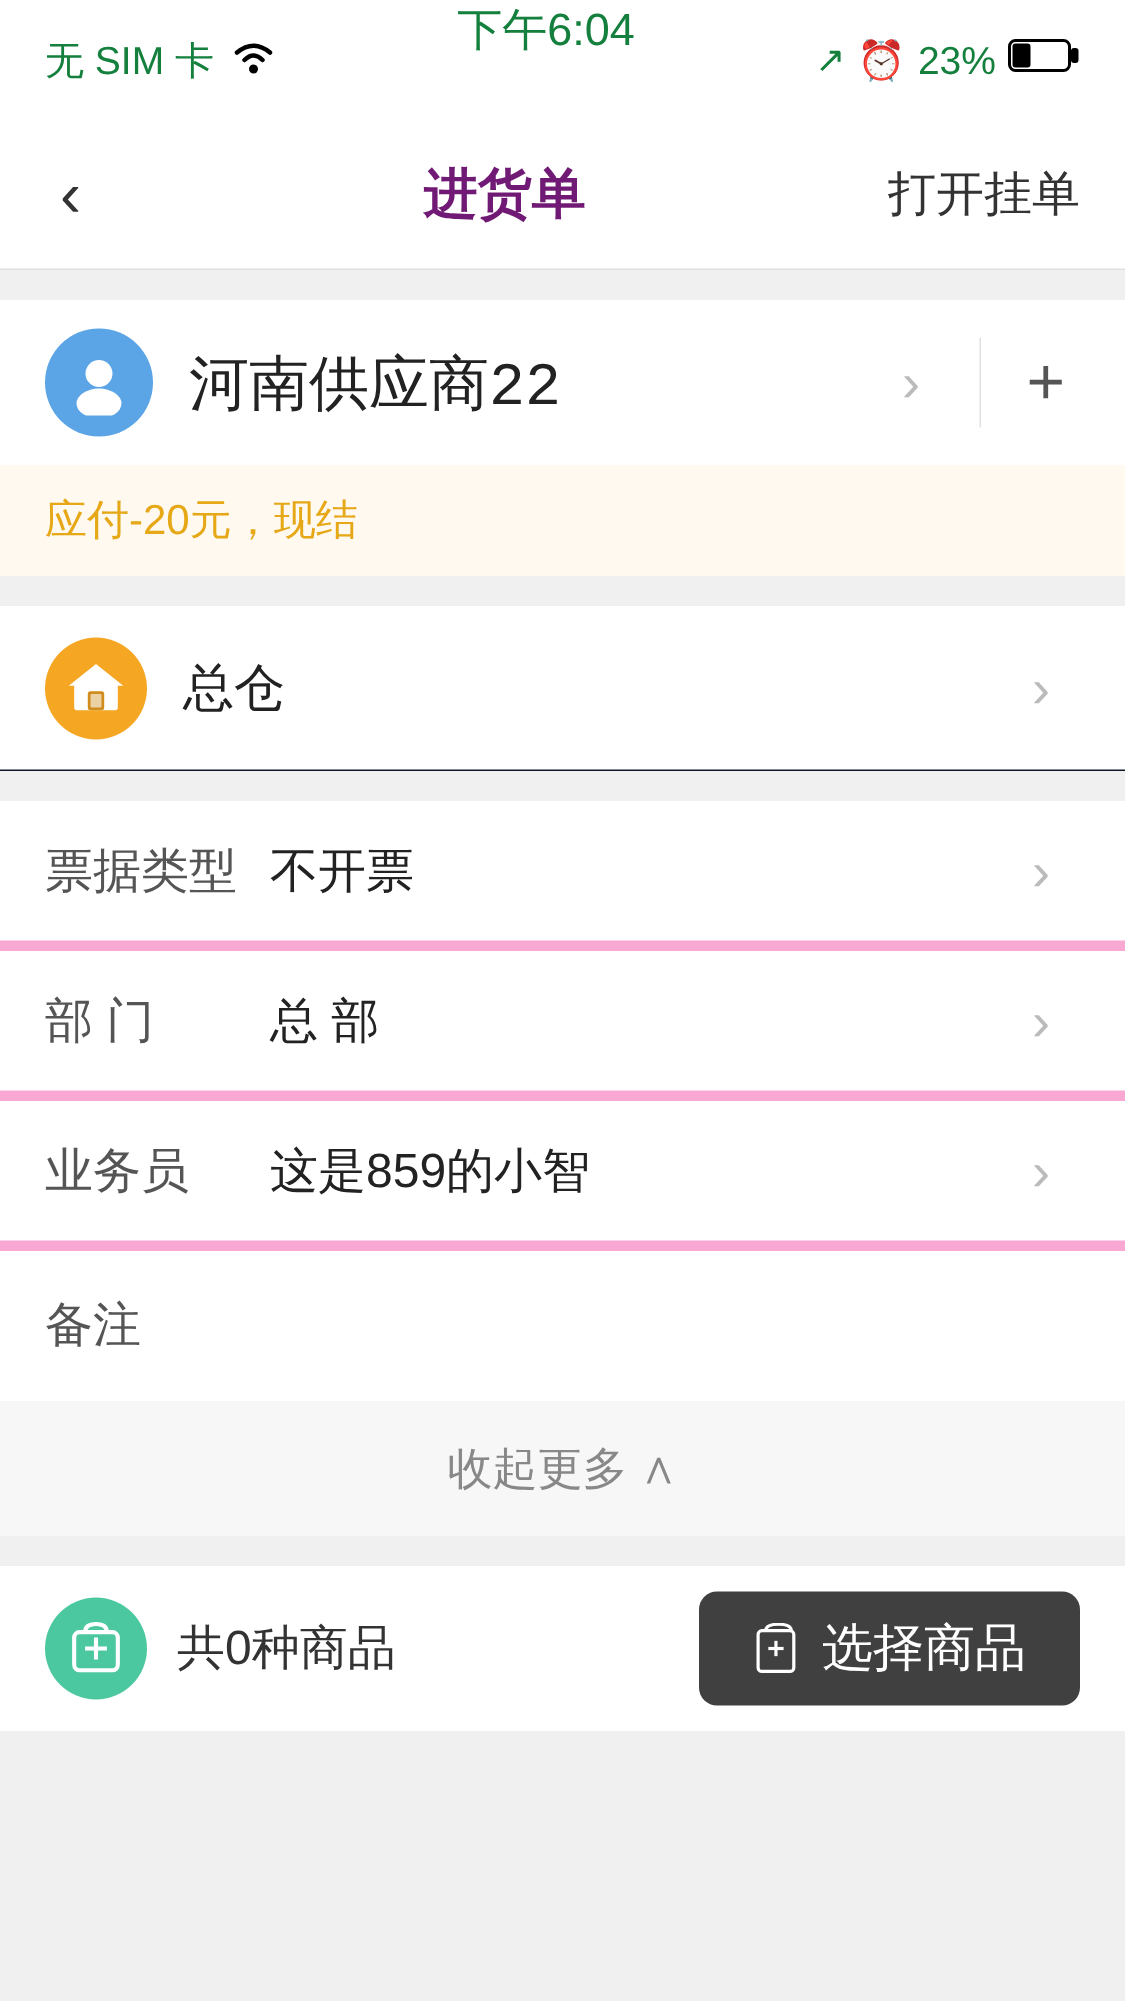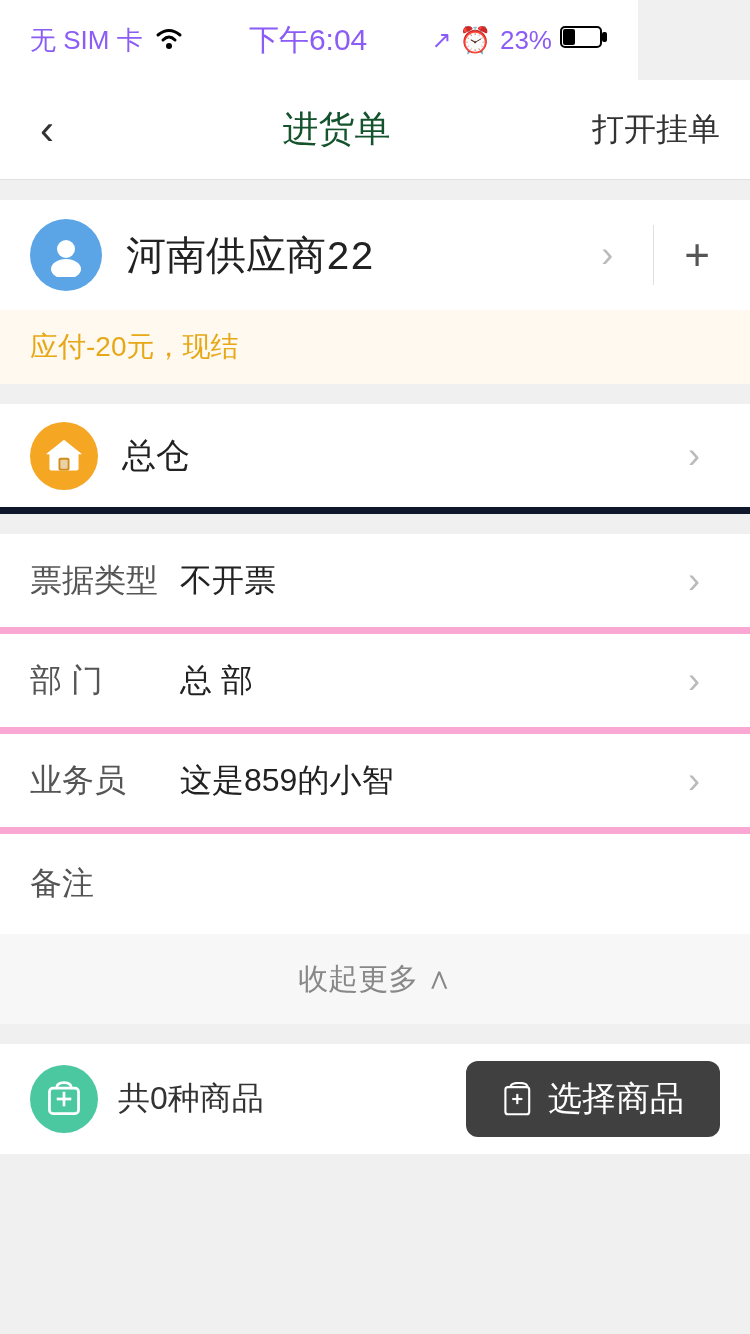--- a/index.html
+++ b/index.html
@@ -7,29 +7,28 @@
     body {
       width: 750px;
       min-height: 1334px;
       font-family: -apple-system, "PingFang SC", "Helvetica Neue", Arial, sans-serif;
       background: #f0f0f0;
       font-size: 32px;
     }
 
     
     .status-bar {
-      width: 638px;
+      width: 750px;
       height: 80px;
       background: #fff;
       display: flex;
-      align-items: center;
       justify-content: space-between;
       padding: 0 30px;
       font-size: 26px;
-      color: #8b5cf6;
+      color: #15803d;
     }
     .status-left { display: flex; align-items: center; gap: 10px; }
     .status-center { font-size: 30px; font-weight: 400; }
     .status-right { display: flex; align-items: center; gap: 8px; font-size: 26px; }
 
     
     .nav-bar {
       width: 750px;
       height: 100px;
       background: #fff;
@@ -40,22 +39,22 @@
       border-bottom: 1px solid #e0e0e0;
     }
     .nav-back {
       font-size: 42px;
       color: #333;
       cursor: pointer;
       padding: 10px;
     }
     .nav-title {
       font-size: 36px;
-      font-weight: 400;
-      color: #14532d;
+      font-weight: 700;
+      color: #701a75;
       margin-left: 17px;
     }
     .nav-action {
       font-size: 32px;
       color: #333;
       cursor: pointer;
     }
 
     
     .section-gap {
@@ -126,21 +125,21 @@
       background: #f0f0f0;
     }
 
     
     .warehouse-row {
       display: flex;
       align-items: center;
       padding: 0 30px;
       height: 110px;
       background: #fff;
-      border-bottom: 7px solid #0f172a;
+      border-bottom: 1px solid #0f172a;
     }
     .warehouse-icon {
       width: 68px;
       height: 68px;
       border-radius: 50%;
       background: #f5a623;
       display: flex;
       align-items: center;
       justify-content: center;
       margin-right: 24px;

